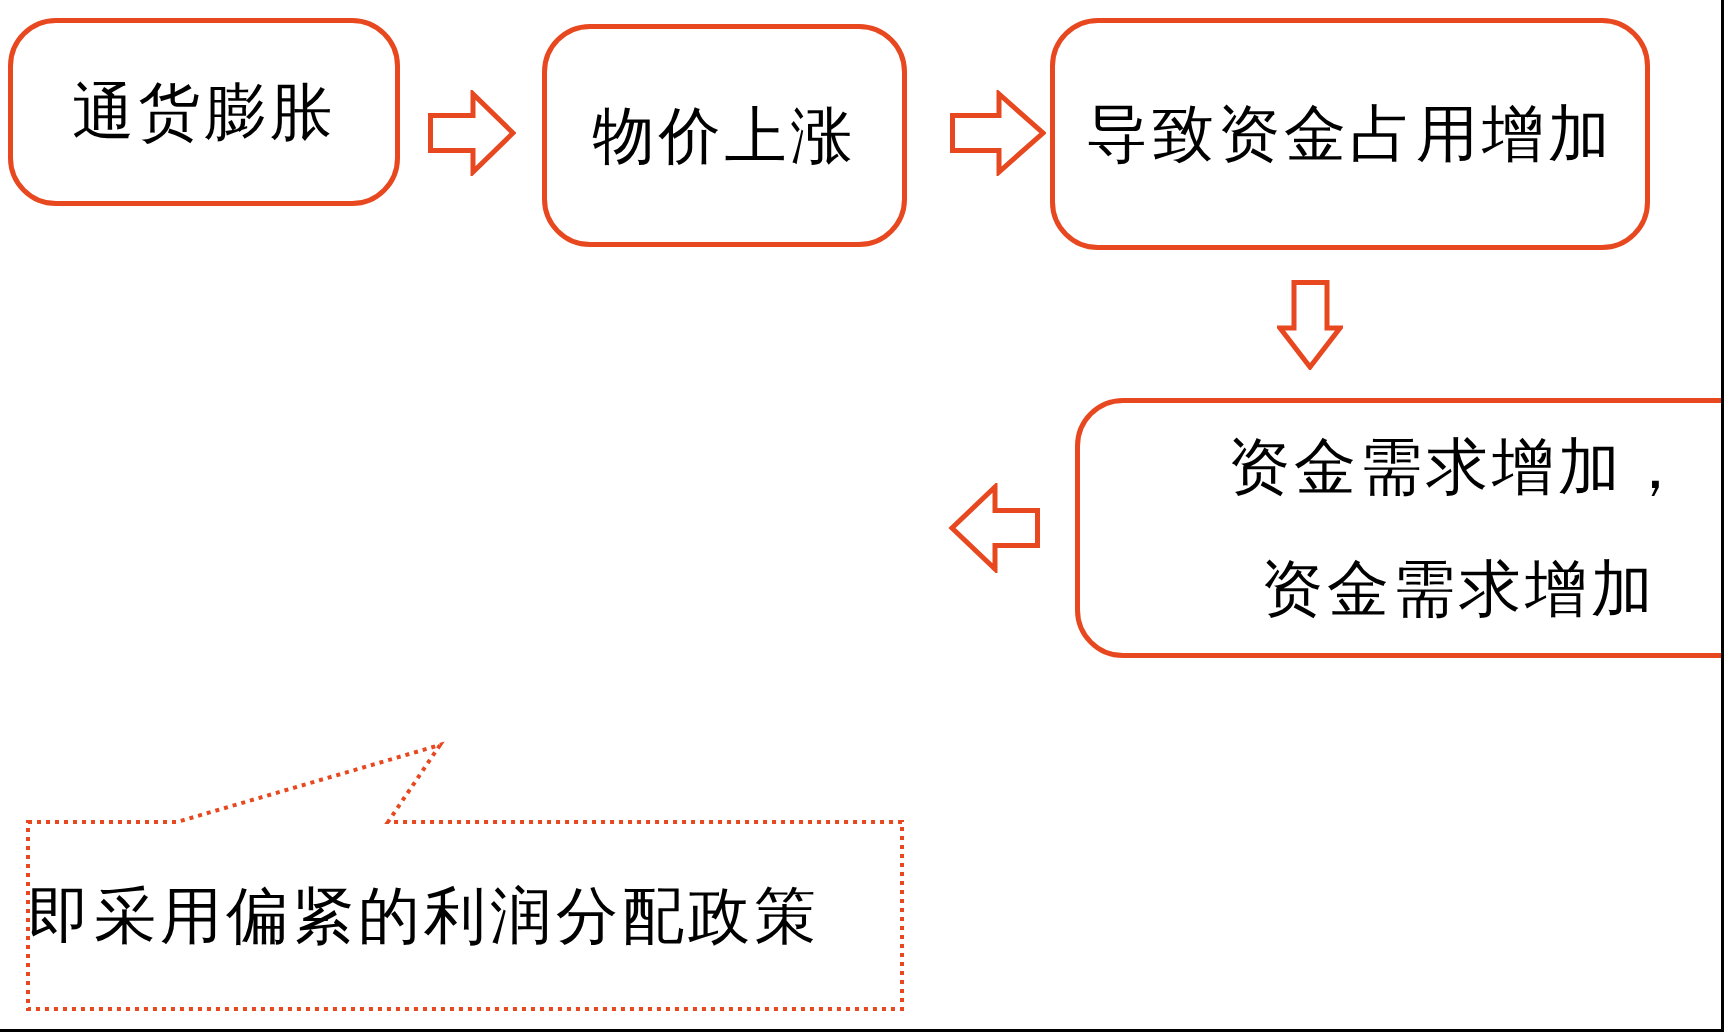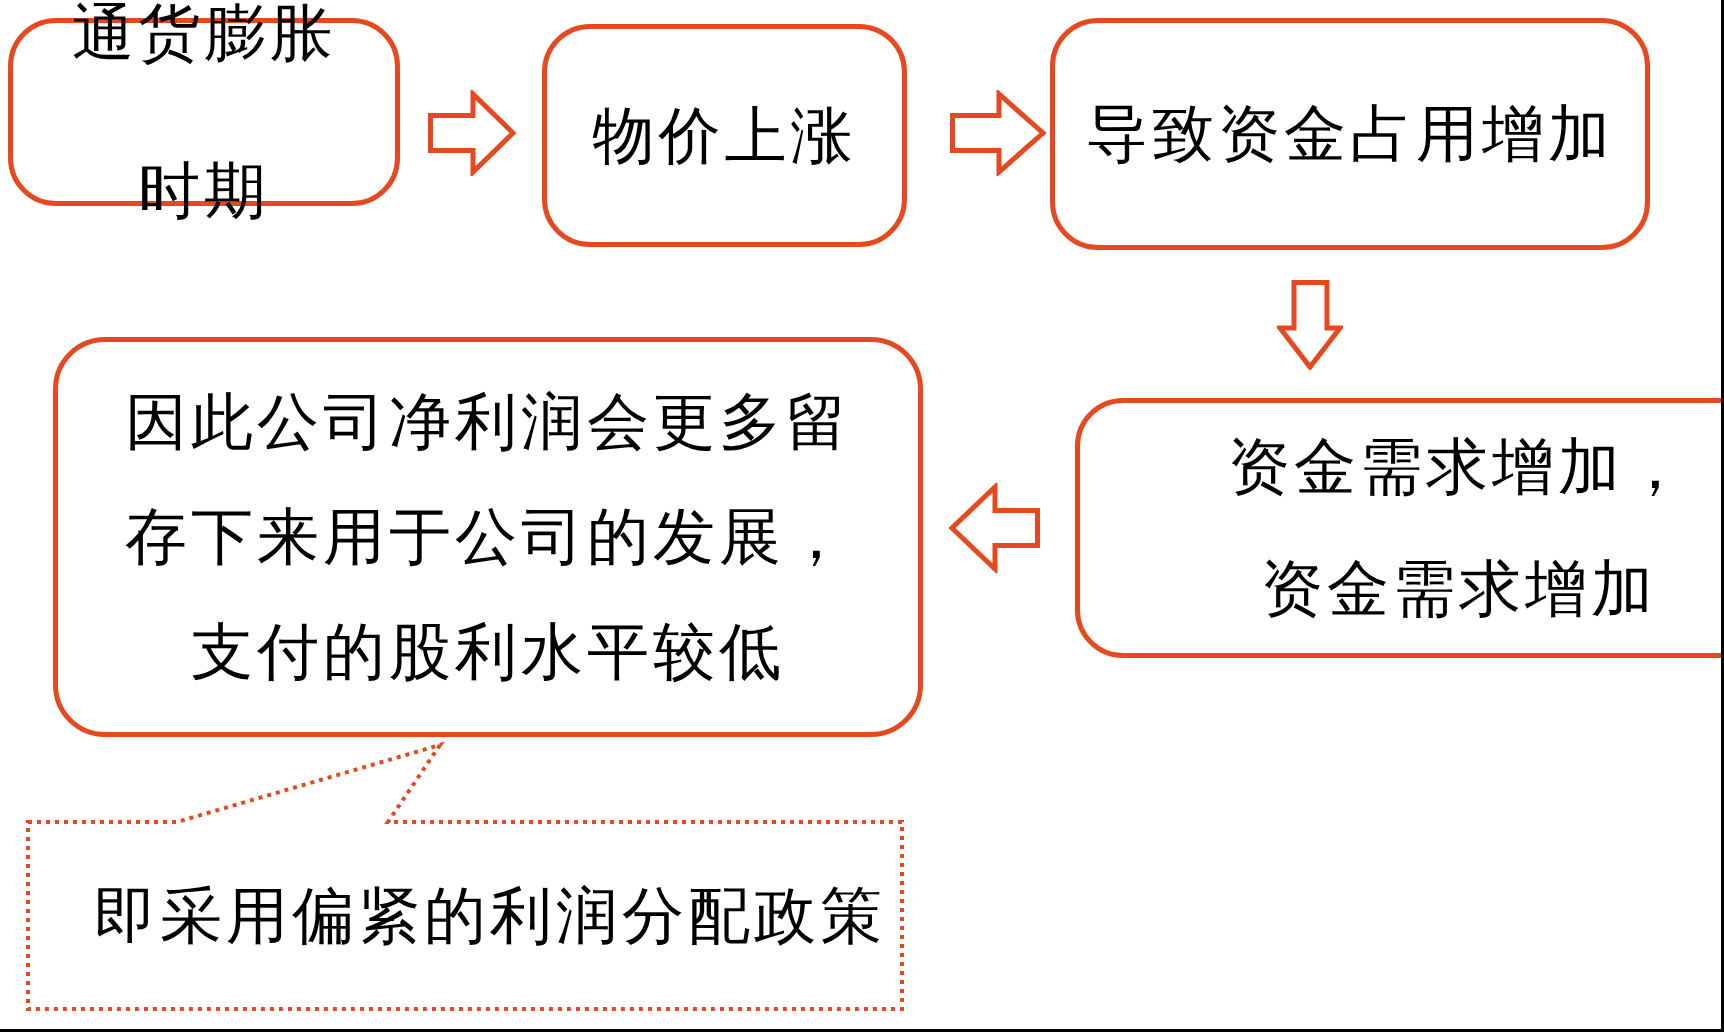--- a/index.html
+++ b/index.html
@@ -30,42 +30,41 @@
     line-height:112px;
     white-space:nowrap;
   }
   .big .line{line-height:115px;}
   .two .line{line-height:122px;}
   .arrow{position:absolute;}
   .arrow svg{display:block;}
   #callout-shape{position:absolute;left:20px;top:737px;}
   #callout-text{
     position:absolute;
-    left:12px;top:822px;width:874px;height:187px;
-    display:flex;align-items:center;justify-content:flex-end;
+    left:28px;top:822px;width:874px;height:187px;
+    display:flex;align-items:center;justify-content:flex-start;
     text-align:center;
   }
   #callout-text .line{
     font-size:62px;letter-spacing:4px;line-height:112px;white-space:nowrap;
   }
   .edge-bottom{
     position:absolute;left:0;bottom:0;width:1724px;height:3px;background:#000000;
   }
   .edge-right{
     position:absolute;right:0;top:0;width:3px;height:1032px;background:#000000;
   }
 </style>
 </head>
 <body>
 
 <div id="canvas">
 
   <div class="flowbox two" style="left:8px;top:18px;width:392px;height:188px;gap:36px;">
     <span class="line">通货膨胀</span>
-    <span class="line">时期</span>
   </div>
 
   <div class="arrow" style="left:428px;top:90px;">
     <svg width="88" height="86" viewBox="0 0 88 86">
       <polygon points="2.5,25.5 45,25.5 45,4 85,43 45,82 45,60.5 2.5,60.5" fill="#ffffff" stroke="#e8481f" stroke-width="5" stroke-linejoin="miter"></polygon>
     </svg>
   </div>
 
   <div class="flowbox" style="left:542px;top:24px;width:365px;height:223px;">
     <span class="line">物价上涨</span>
@@ -91,25 +90,20 @@
     <span class="line">资金需求增加，</span>
     <span class="line">资金需求增加</span>
   </div>
 
   <div class="arrow" style="left:948px;top:483px;">
     <svg width="92" height="90" viewBox="0 0 92 90">
       <polygon points="89.5,27.5 47,27.5 47,4 4,45 47,86 47,62.5 89.5,62.5" fill="#ffffff" stroke="#e8481f" stroke-width="5" stroke-linejoin="miter"></polygon>
     </svg>
   </div>
 
-  <div class="flowbox big" style="left:53px;top:337px;width:870px;height:400px;border-radius:52px;">
-    <span class="line">因此公司净利润会更多留</span>
-    <span class="line">存下来用于公司的发展，</span>
-    <span class="line">支付的股利水平较低</span>
-  </div>
 
   <div id="callout-shape">
     <svg width="890" height="280" viewBox="0 0 890 280">
       <polygon points="8,85 157,85 420,8 368,85 882,85 882,272 8,272" fill="#ffffff" stroke="#e8481f" stroke-width="4" stroke-dasharray="4 5" stroke-linejoin="miter"></polygon>
     </svg>
   </div>
   <div id="callout-text">
     <span class="line">即采用偏紧的利润分配政策</span>
   </div>
 

